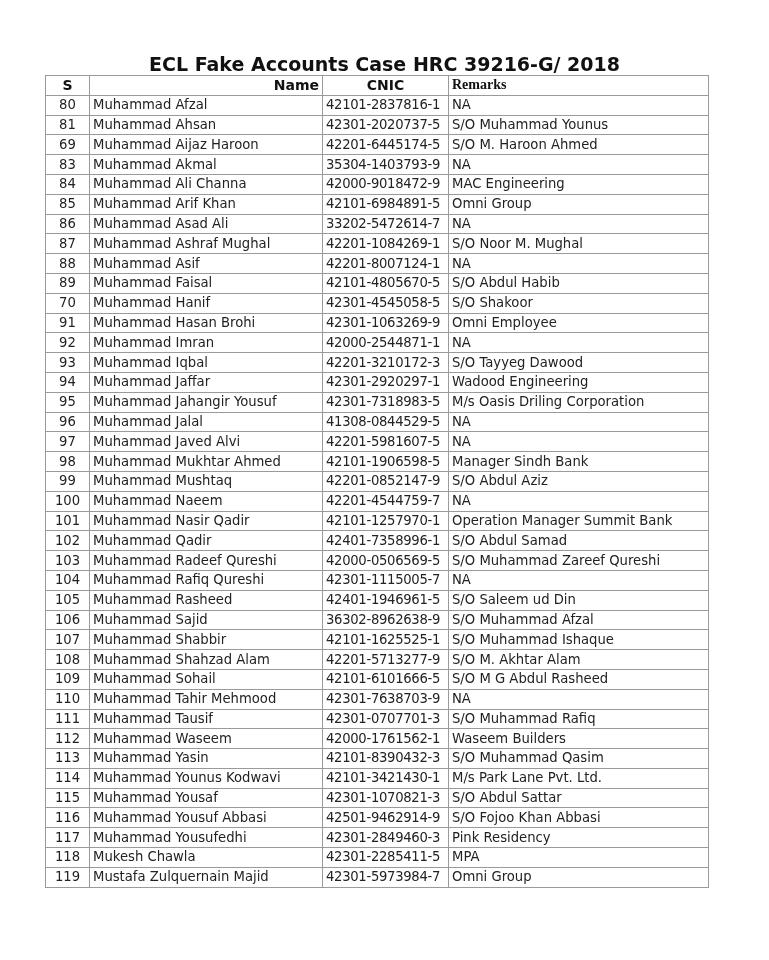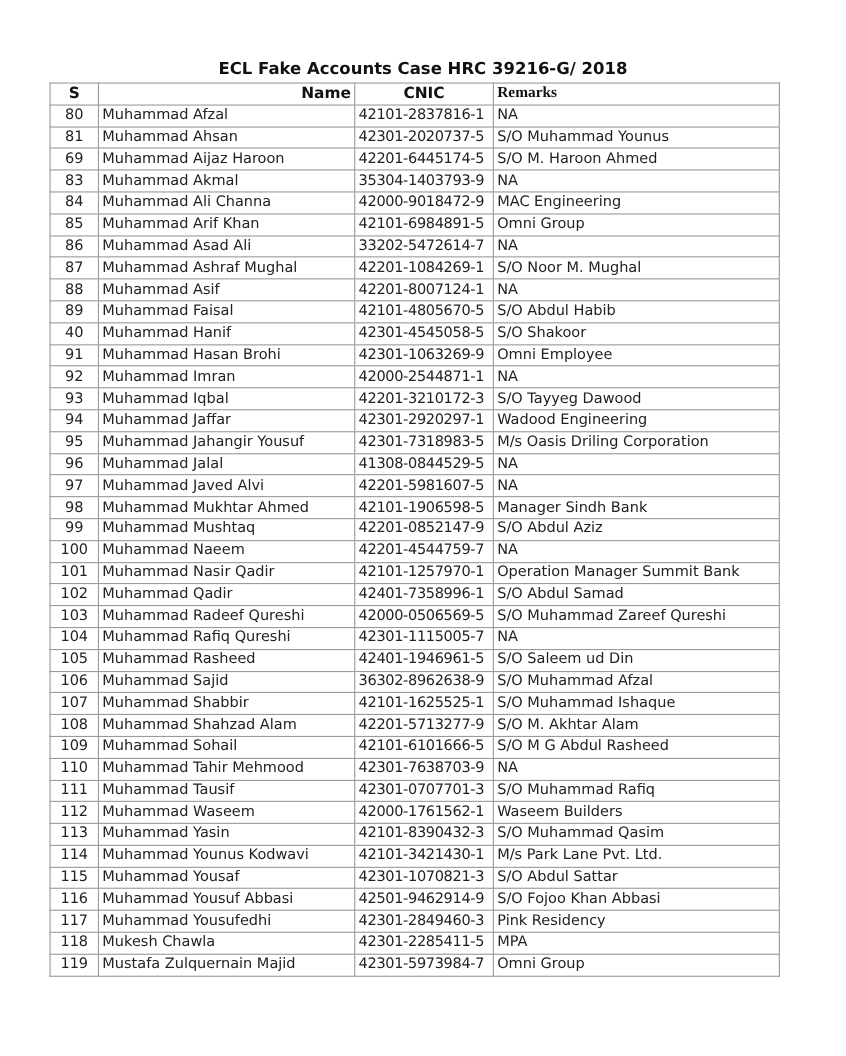--- a/index.html
+++ b/index.html
@@ -1,19 +1,19 @@
 <!DOCTYPE html>
 <html><head>
 <meta charset="utf-8">
 <style>
   html, body { margin: 0; padding: 0; background: #ffffff; }
   body { width: 769px; height: 960px; position: relative; overflow: hidden;
          font-family: "DejaVu Sans", sans-serif; color: #1a1a1a; }
   .title { position: absolute; top: 53px; left: 0; width: 769px; text-align: center;
-           font-weight: bold; font-size: 15px; letter-spacing: 0px; color: #111; }
+           font-weight: bold; font-size: 19px; letter-spacing: 0px; color: #111; }
   table.doc { position: absolute; left: 45px; top: 75px; width: 663px;
               border-collapse: collapse; table-layout: fixed; }
   table.doc td, table.doc th { border: 1.5px solid #9a9a9a; height: 18.8px; padding: 0 3px;
               font-size: 13.2px; line-height: 18px; white-space: nowrap; overflow: hidden;
               font-weight: normal; color: #222; }
   table.doc th { font-weight: bold; font-size: 14px; color: #111; }
   th.c-s, td.c-s { text-align: center; }
   th.c-name { text-align: right; }
   th.c-cnic { text-align: center; }
   th.c-rem { text-align: left; font-family: Liberation Serif, serif; }
@@ -95,21 +95,21 @@
         <td class="c-cnic">42201-8007124-1</td>
         <td class="c-rem">NA</td>
       </tr>
       <tr>
         <td class="c-s">89</td>
         <td class="c-name">Muhammad Faisal</td>
         <td class="c-cnic">42101-4805670-5</td>
         <td class="c-rem">S/O Abdul Habib</td>
       </tr>
       <tr>
-        <td class="c-s">40</td>
+        <td class="c-s">70</td>
         <td class="c-name">Muhammad Hanif</td>
         <td class="c-cnic">42301-4545058-5</td>
         <td class="c-rem">S/O Shakoor</td>
       </tr>
       <tr>
         <td class="c-s">91</td>
         <td class="c-name">Muhammad Hasan Brohi</td>
         <td class="c-cnic">42301-1063269-9</td>
         <td class="c-rem">Omni Employee</td>
       </tr>

